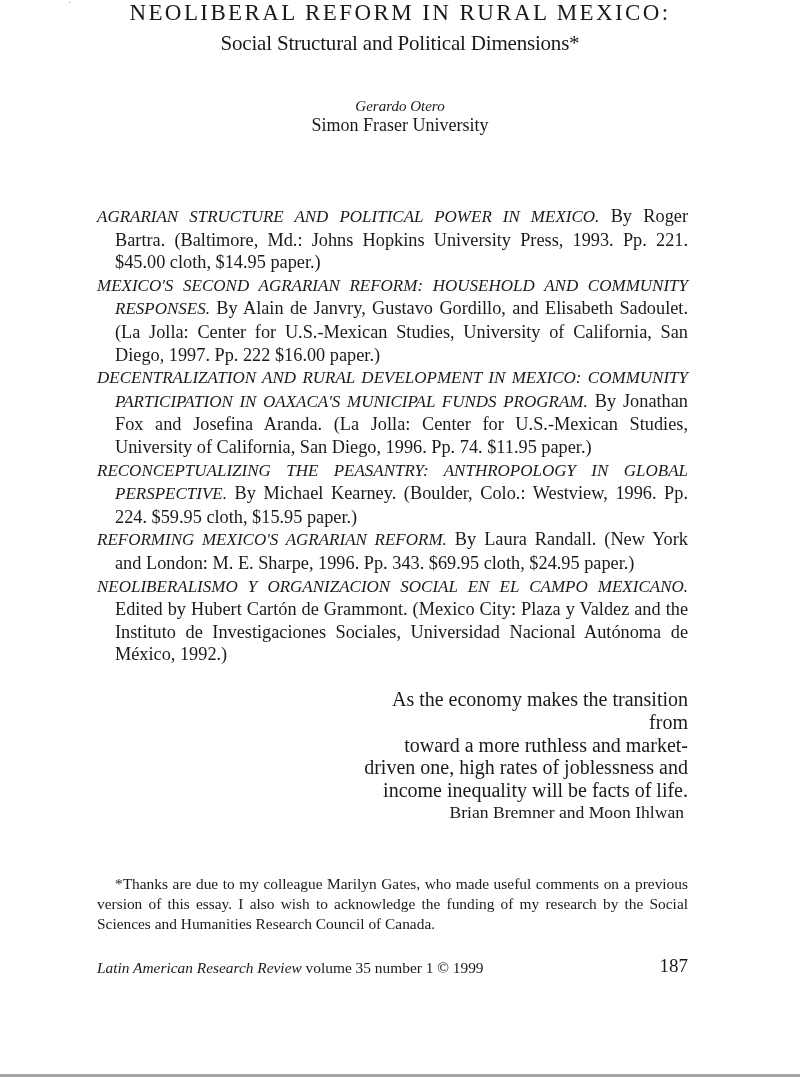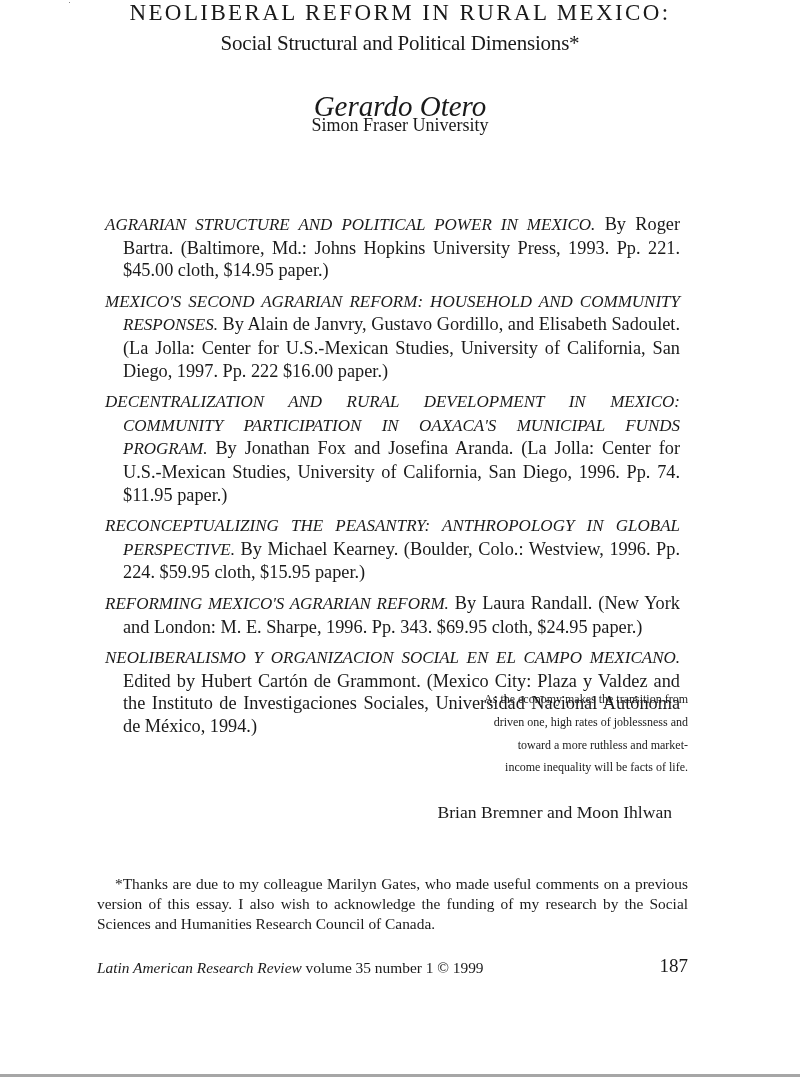--- a/index.html
+++ b/index.html
@@ -14,42 +14,42 @@
   .title {
     position: absolute; left: 0; top: -2px; width: 800px; text-align: center;
     font-size: 23px; letter-spacing: 2.4px; line-height: 30px;
   }
   .subtitle {
     position: absolute; left: 0; top: 29px; width: 800px; text-align: center;
     font-size: 21px; line-height: 28px; letter-spacing: -0.2px;
   }
   .author {
     position: absolute; left: 0; top: 92px; width: 800px; text-align: center;
-    font-style: italic; font-size: 29px; line-height: 28px; font-family: Liberation Serif, serif;
+    font-style: italic; font-size: 15px; line-height: 28px; font-family: Liberation Serif, serif;
   }
   .affiliation {
     position: absolute; left: 0; top: 112px; width: 800px; text-align: center;
     font-size: 18px; line-height: 26px;
   }
 
   .reviews {
     position: absolute; left: 97px; top: 205px; width: 591px;
     font-size: 18.3px; line-height: 22.6px;
   }
   .review {
-    padding-left: 18px; text-indent: -18px; text-align: justify; margin: 8px;
+    padding-left: 18px; text-indent: -18px; text-align: justify; margin: 0;
   }
   .review .rtitle { font-style: italic; font-size: 17px; }
 
   .epigraph {
     position: absolute; left: 360px; top: 688px; width: 328px;
-    text-align: right; font-size: 12px; line-height: 22.8px;
+    text-align: right; font-size: 20px; line-height: 22.8px;
   }
   .epigraph-attrib {
-    position: absolute; left: 344px; top: 801px; width: 328px;
+    position: absolute; left: 356px; top: 801px; width: 328px;
     text-align: right; font-size: 17.6px; line-height: 22.8px;
   }
 
   .footnote {
     position: absolute; left: 97px; top: 874px; width: 591px;
     font-size: 15.4px; line-height: 19.8px; text-align: justify; text-indent: 18px;
   }
 
   .footer {
     position: absolute; left: 97px; top: 955px; width: 591px; height: 24px;
@@ -68,27 +68,27 @@
   <div class="subtitle">Social Structural and Political Dimensions*</div>
   <div class="author">Gerardo Otero</div>
   <div class="affiliation">Simon Fraser University</div>
 
   <div class="reviews">
     <p class="review"><span class="rtitle">AGRARIAN STRUCTURE AND POLITICAL POWER IN MEXICO.</span><span> By Roger Bartra. (Baltimore, Md.: Johns Hopkins University Press, 1993. Pp. 221. $45.00 cloth, $14.95 paper.)</span></p>
     <p class="review"><span class="rtitle">MEXICO'S SECOND AGRARIAN REFORM: HOUSEHOLD AND COMMUNITY RESPONSES.</span><span> By Alain de Janvry, Gustavo Gordillo, and Elisabeth Sadoulet. (La Jolla: Center for U.S.-Mexican Studies, University of California, San Diego, 1997. Pp. 222 $16.00 paper.)</span></p>
     <p class="review"><span class="rtitle">DECENTRALIZATION AND RURAL DEVELOPMENT IN MEXICO: COMMUNITY PARTICIPATION IN OAXACA'S MUNICIPAL FUNDS PROGRAM.</span><span> By Jonathan Fox and Josefina Aranda. (La Jolla: Center for U.S.-Mexican Studies, University of California, San Diego, 1996. Pp. 74. $11.95 paper.)</span></p>
     <p class="review"><span class="rtitle">RECONCEPTUALIZING THE PEASANTRY: ANTHROPOLOGY IN GLOBAL PERSPECTIVE.</span><span> By Michael Kearney. (Boulder, Colo.: Westview, 1996. Pp. 224. $59.95 cloth, $15.95 paper.)</span></p>
     <p class="review"><span class="rtitle">REFORMING MEXICO'S AGRARIAN REFORM.</span><span> By Laura Randall. (New York and London: M. E. Sharpe, 1996. Pp. 343. $69.95 cloth, $24.95 paper.)</span></p>
-    <p class="review"><span class="rtitle">NEOLIBERALISMO Y ORGANIZACION SOCIAL EN EL CAMPO MEXICANO.</span><span> Edited by Hubert Cartón de Grammont. (Mexico City: Plaza y Valdez and the Instituto de Investigaciones Sociales, Universidad Nacional Autónoma de México, 1994.)</span></p>
+    <p class="review"><span class="rtitle">NEOLIBERALISMO Y ORGANIZACION SOCIAL EN EL CAMPO MEXICANO.</span><span> Edited by Hubert Cartón de Grammont. (Mexico City: Plaza y Valdez and the Instituto de Investigaciones Sociales, Universidad Nacional Autónoma de México, 1992.)</span></p>
   </div>
 
   <div class="epigraph">
     <div>As the economy makes the transition from</div>
+    <div>toward a more ruthless and market-</div>
     <div>driven one, high rates of joblessness and</div>
-    <div>toward a more ruthless and market-</div>
     <div>income inequality will be facts of life.</div>
   </div>
   <div class="epigraph-attrib">
     <div>Brian Bremner and Moon Ihlwan</div>
   </div>
 
   <div class="footnote">*Thanks are due to my colleague Marilyn Gates, who made useful comments on a previous version of this essay. I also wish to acknowledge the funding of my research by the Social Sciences and Humanities Research Council of Canada.</div>
 
   <div class="footer">
     <div class="footer-left"><span class="journal">Latin American Research Review</span><span> volume 35 number 1 © 1999</span></div>

